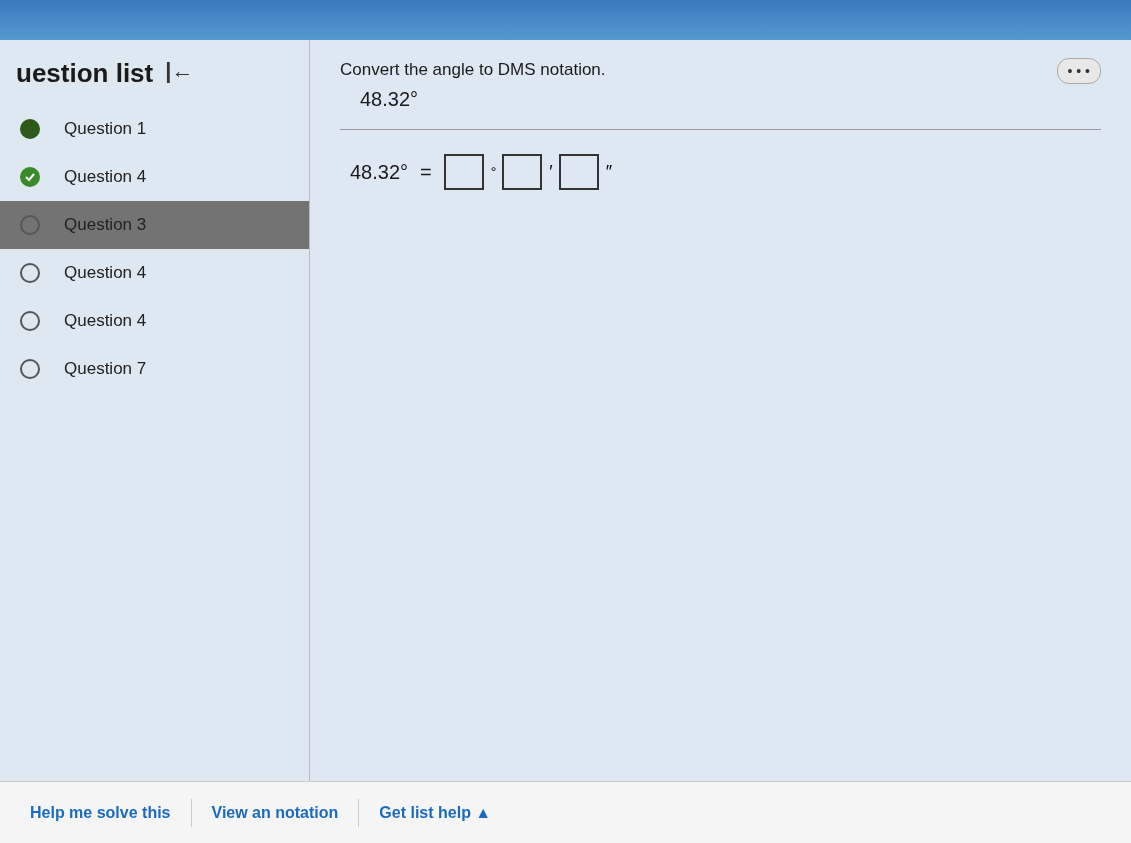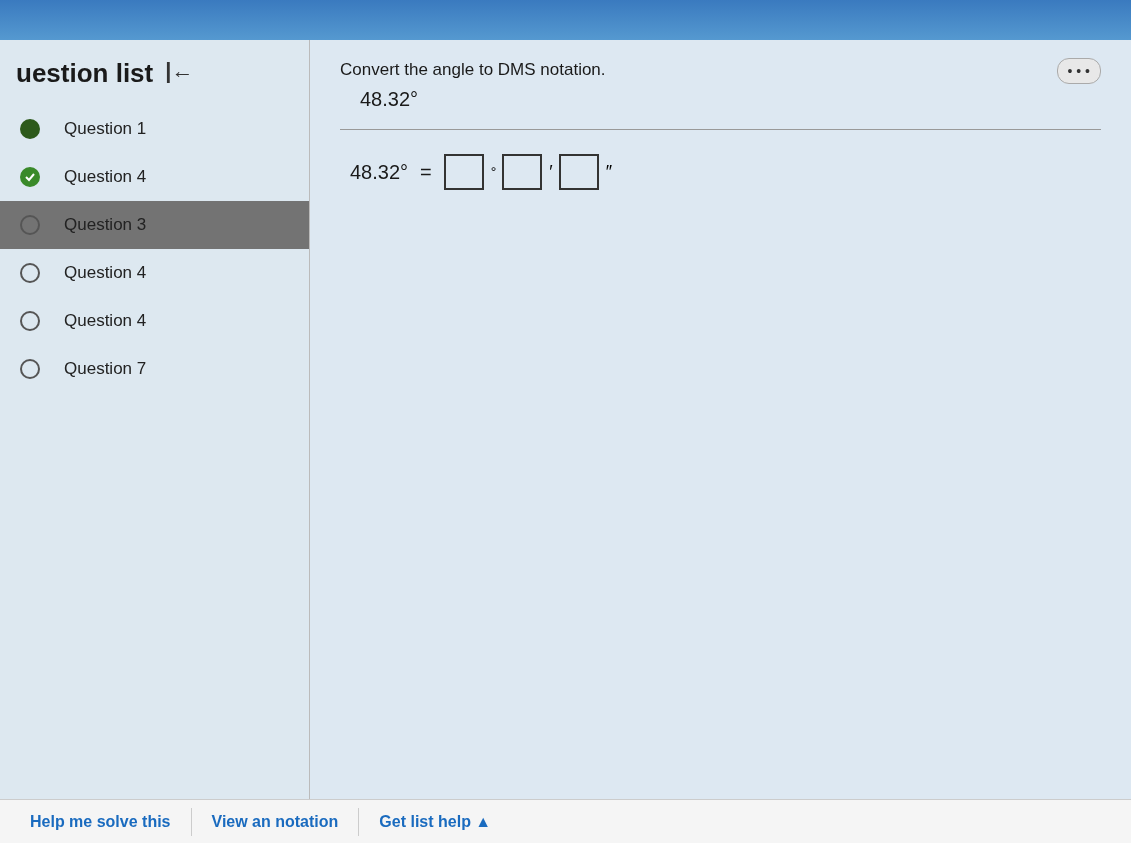--- a/index.html
+++ b/index.html
@@ -195,21 +195,21 @@
       font-size: 18px;
       margin-left: 1px;
     }
 
     
     .bottom-bar {
       position: absolute;
       bottom: 0;
       left: 0;
       width: 100%;
-      height: 44px;
+      height: 62px;
       background: #f5f5f5;
       border-top: 1px solid #ccc;
       display: flex;
       align-items: center;
       padding: 4px 10px;
     }
 
     .bottom-btn {
       font-size: 16px;
       font-weight: bold;

